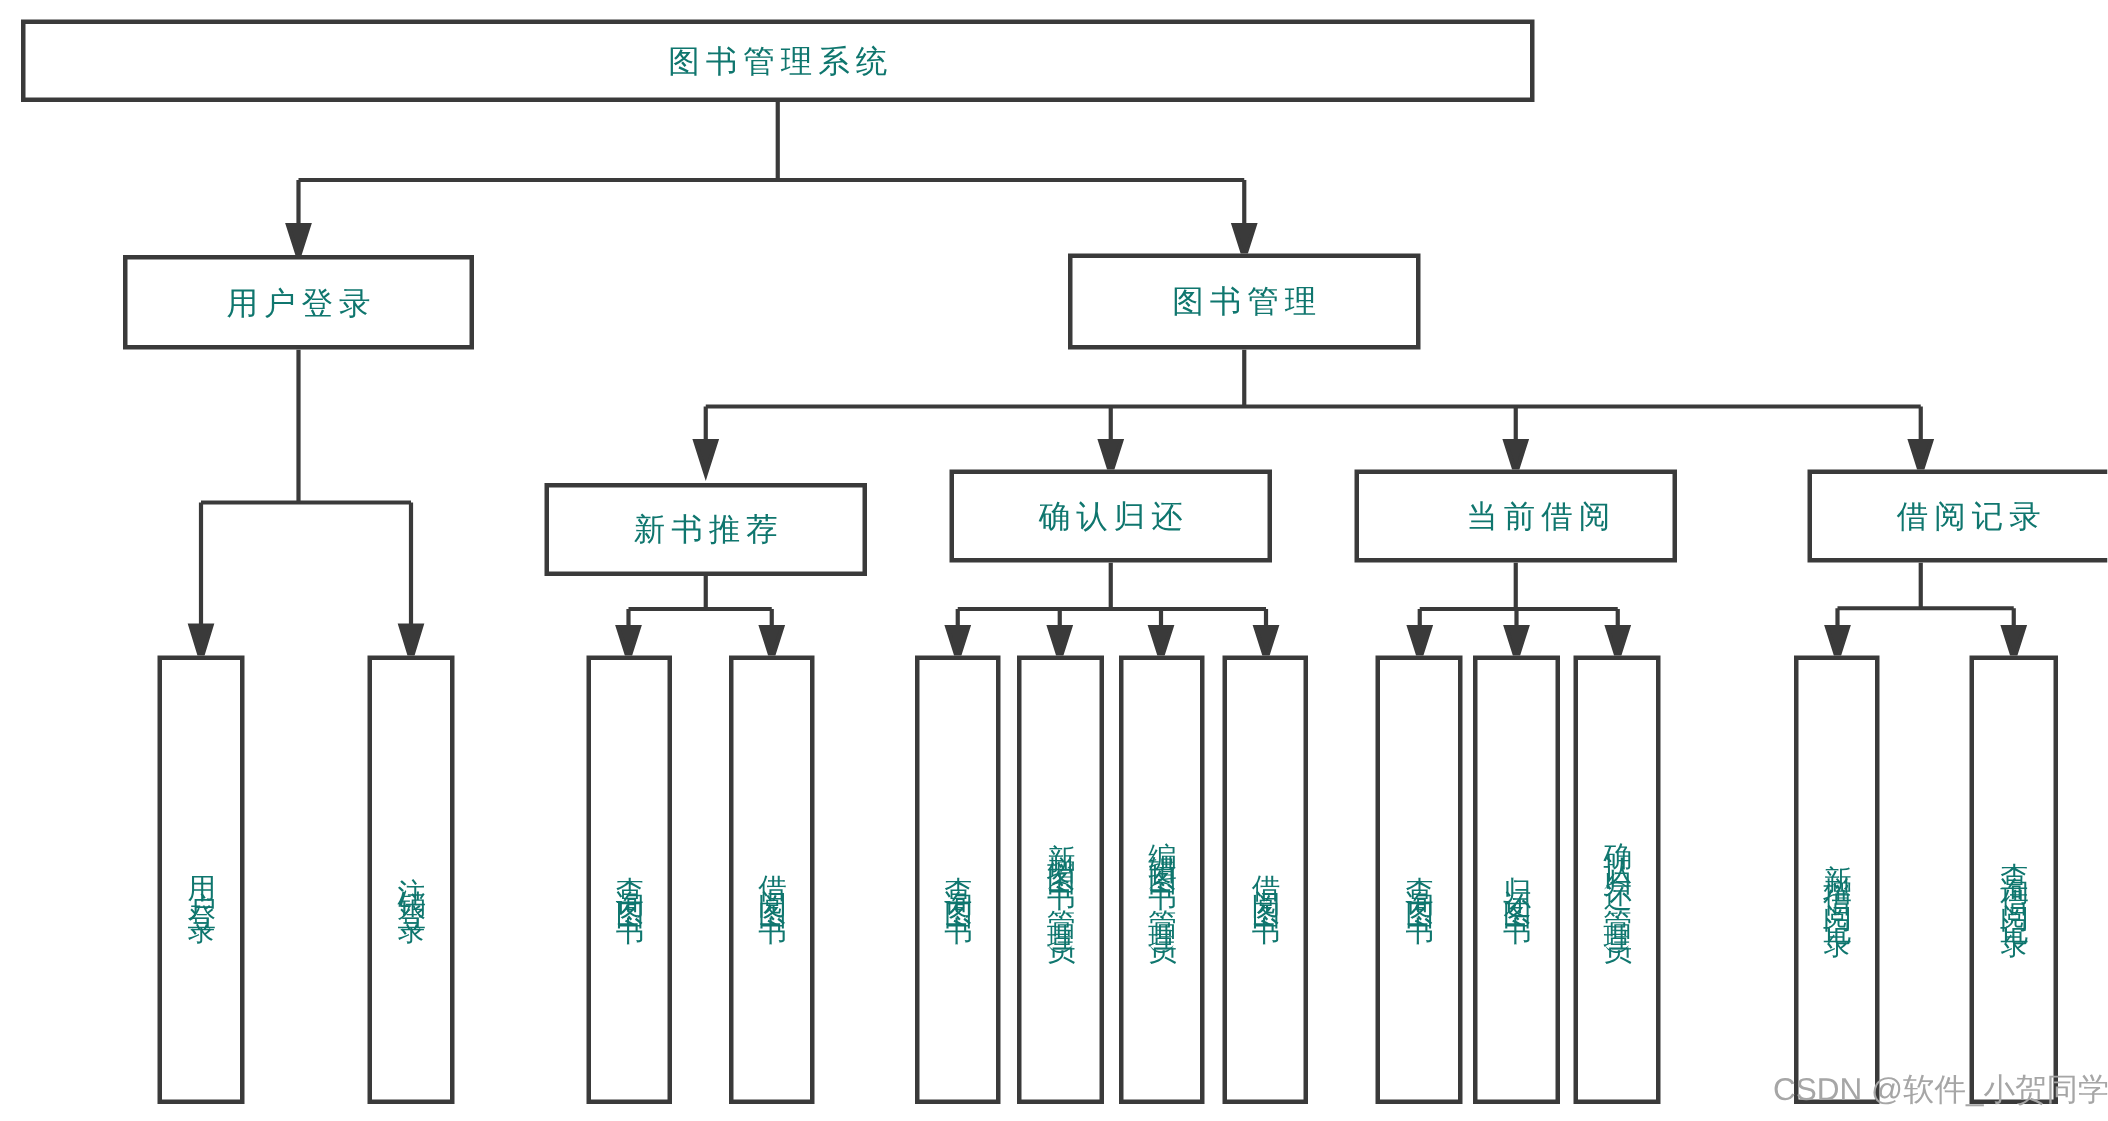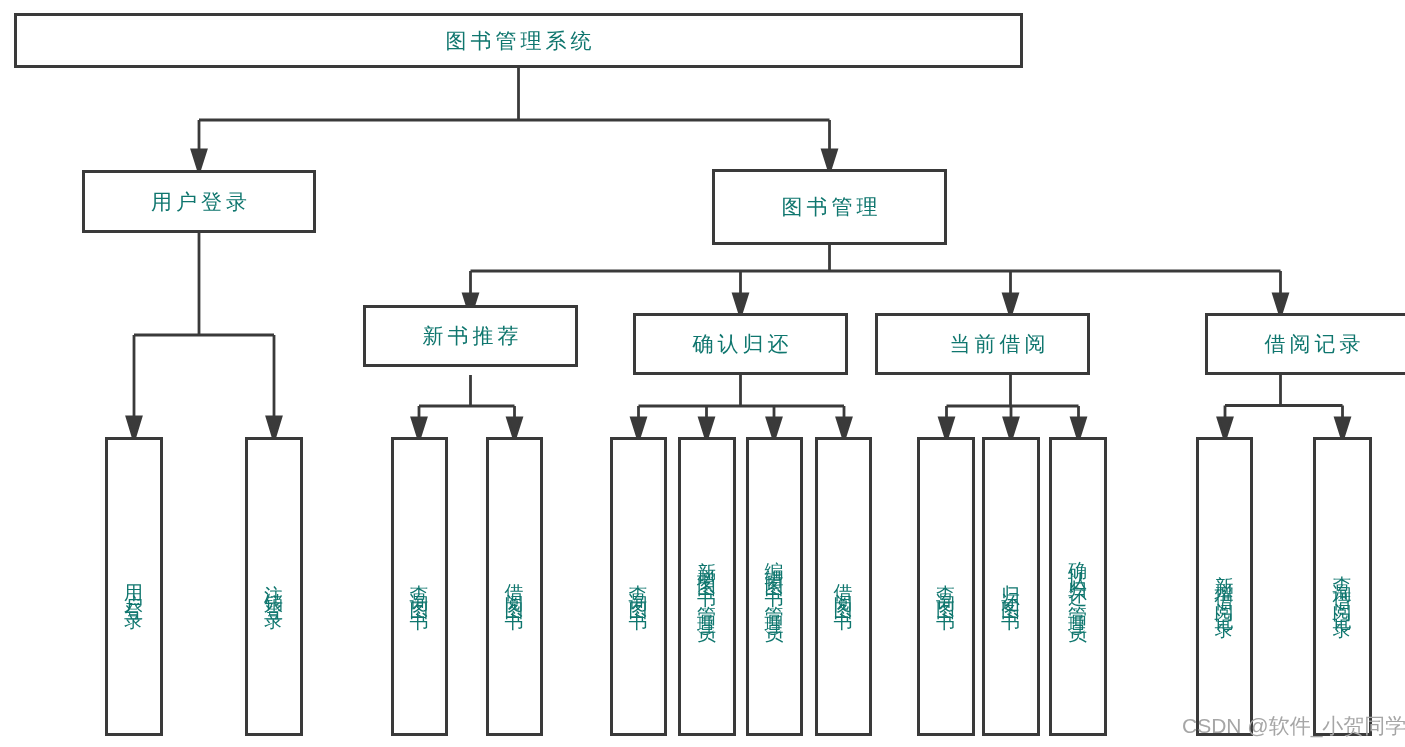--- a/index.html
+++ b/index.html
@@ -132,31 +132,31 @@
     </g>
   </svg>
 
   <div class="box" style="left:14px; top:13px; width:1009px; height:55px;">
     <span class="hlabel">图书管理系统</span>
   </div>
 
   <div class="box" style="left:82px; top:170px; width:234px; height:63px;">
     <span class="hlabel">用户登录</span>
   </div>
-  <div class="box" style="left:712px; top:169px; width:235px; height:76px;">
+  <div class="box" style="left:712px; top:169px; width:235px; height:64px;">
     <span class="hlabel">图书管理</span>
   </div>
 
-  <div class="box" style="left:363px; top:305px; width:215px; height:62px;">
+  <div class="box" style="left:363px; top:322px; width:215px; height:62px;">
     <span class="hlabel">新书推荐</span>
   </div>
   <div class="box" style="left:633px; top:313px; width:215px; height:62px;">
     <span class="hlabel">确认归还</span>
   </div>
-  <div class="box" style="left:875px; top:313px; width:215px; height:62px;padding-left:30px;">
+  <div class="box" style="left:903px; top:313px; width:215px; height:62px;padding-left:30px;">
     <span class="hlabel">当前借阅</span>
   </div>
   <div class="box" style="left:1205px; top:313px; width:215px; height:62px;">
     <span class="hlabel">借阅记录</span>
   </div>
 
   <div class="box" style="left:105px; top:437px; width:58px; height:299px;">
     <span class="vlabel">用户登录</span>
   </div>
   <div class="box" style="left:245px; top:437px; width:58px; height:299px;">

